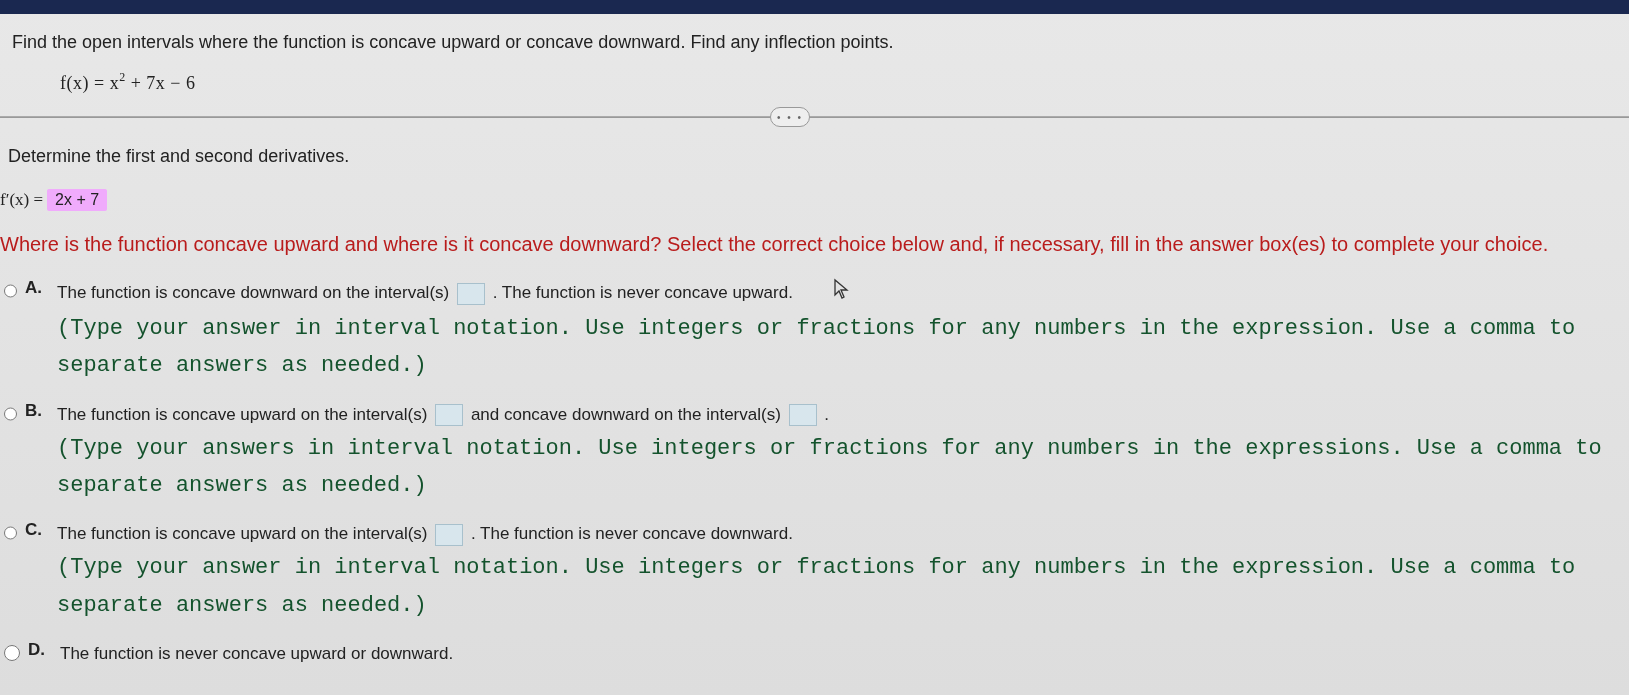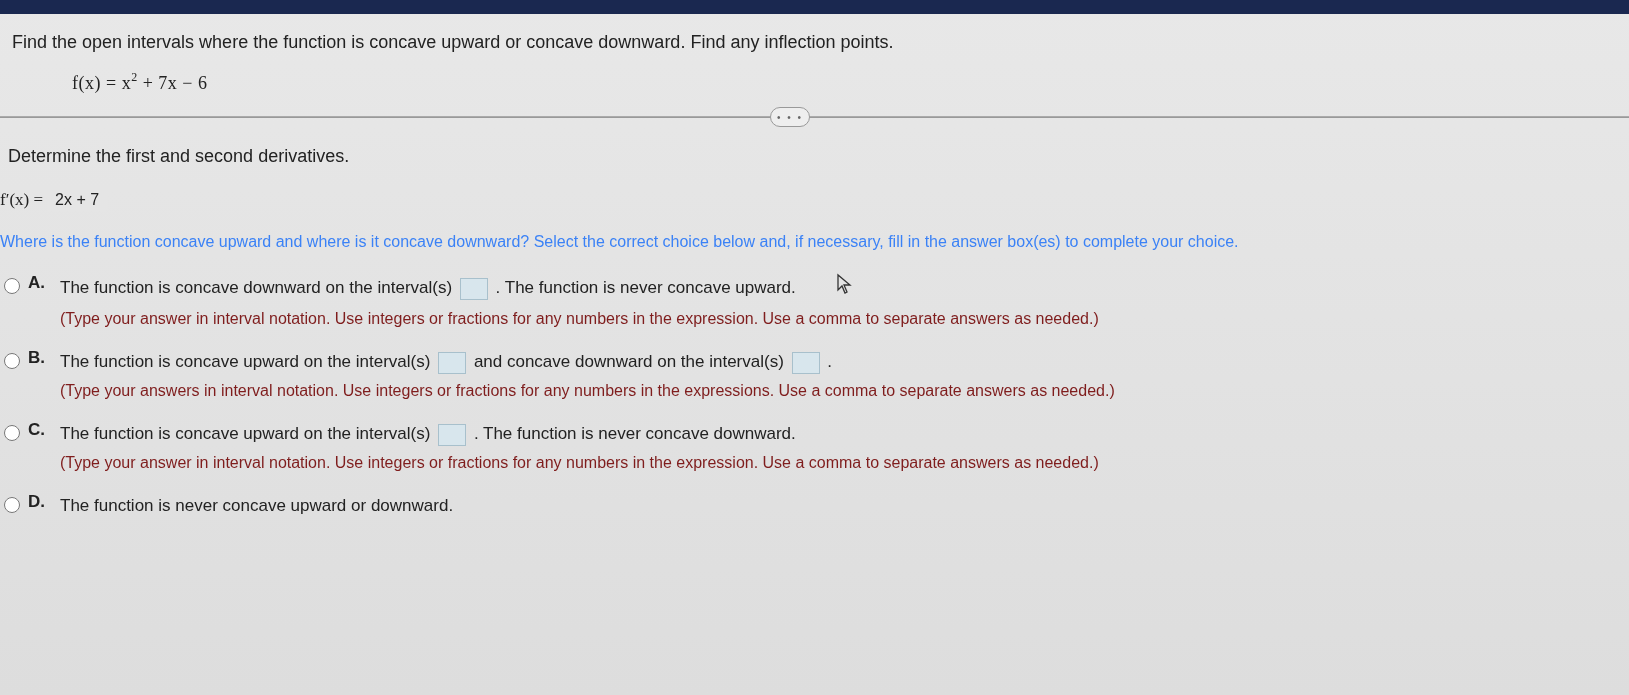--- a/index.html
+++ b/index.html
@@ -32,21 +32,21 @@
       position: relative;
     }
     .question-text {
       font-size: 18px;
       color: #222;
       margin-bottom: 18px;
     }
     .function-eq {
       font-size: 18px;
       color: #222;
-      margin-left: 60px;
+      margin-left: 48px;
       font-family: 'Times New Roman', serif;
       letter-spacing: 0.5px;
     }
     .sup {
       font-size: 12px;
       vertical-align: super;
       position: relative;
       top: -1px;
     }
     .hr-wrap {
@@ -89,29 +89,29 @@
       color: #222;
       margin-bottom: 6px;
       font-family: 'Times New Roman', serif;
       display: flex;
       align-items: center;
     }
     .deriv-lhs {
       margin-right: 4px;
     }
     .deriv-val {
-      background: #e5e5e5;
+      background: #f0abfc;
       padding: 2px 8px;
       border-radius: 2px;
       font-family: Arial, sans-serif;
       font-size: 16px;
     }
     .concavity-q {
-      font-size: 16px;
-      color: #3b82f6;
+      font-size: 20px;
+      color: #b91c1c;
       margin-top: 22px;
       margin-bottom: 22px;
     }
     .choice {
       display: flex;
       align-items: flex-start;
       margin-bottom: 16px;
       padding-left: 4px;
     }
     .choice input[type="radio"] {
@@ -137,22 +137,23 @@
       display: inline-block;
       width: 28px;
       height: 22px;
       background: #d8e6ed;
       border: 1px solid #a8c0cc;
       vertical-align: middle;
       margin: 0 3px;
     }
     .hint-text {
       display: block;
-      font-size: 16px;
-      color: #7f1d1d;
+      font-size: 22px;
+      color: #14532d;
+      font-family: Liberation Mono, monospace;
     }
     .cursor-icon {
       display: inline-block;
       margin-left: 35px;
       vertical-align: middle;
     }
   </style>
 </head>
 <body>
 

